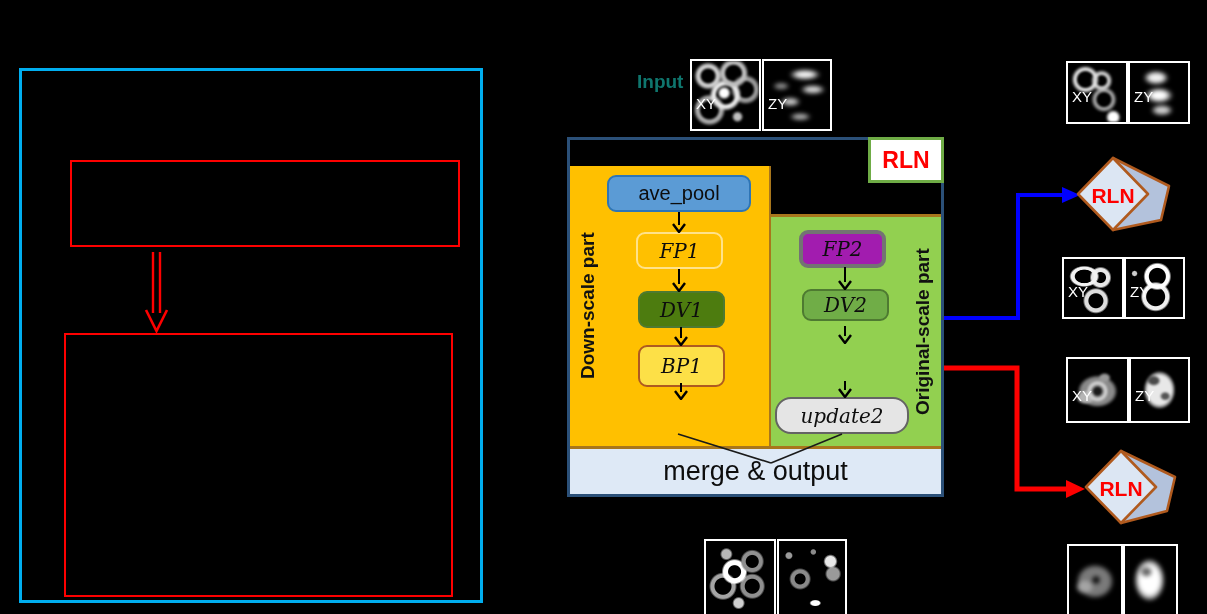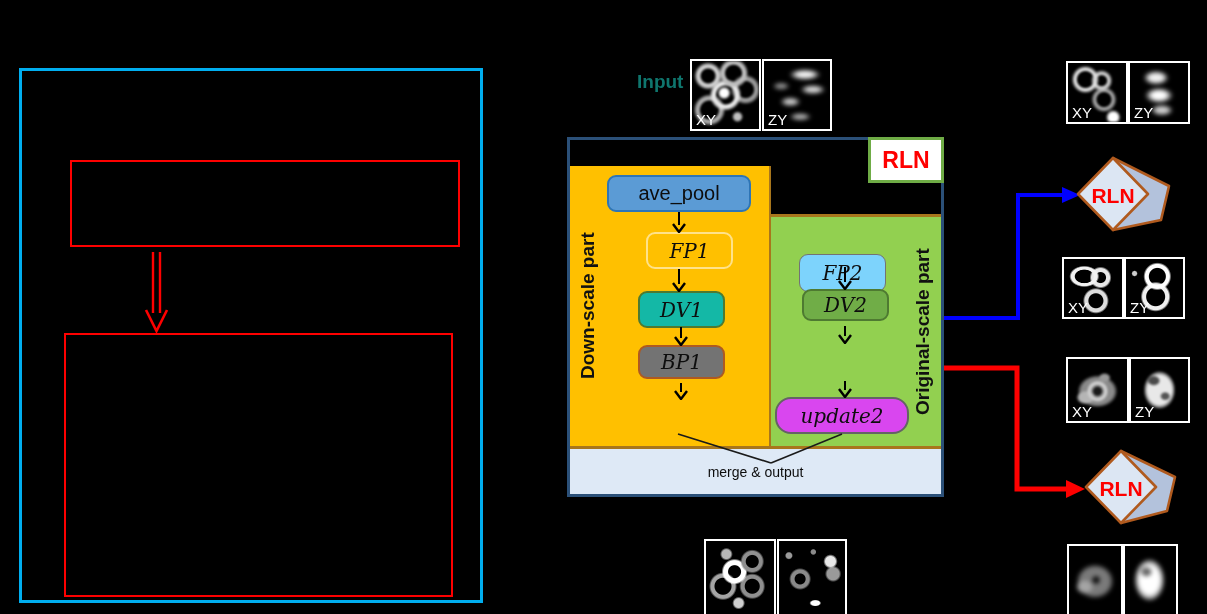--- a/index.html
+++ b/index.html
@@ -10,21 +10,21 @@
   
   .blue-box{left:19px;top:68px;width:464px;height:535px;border:3px solid #00AEEF;}
   .red-box1{left:70px;top:160px;width:390px;height:87px;border:2px solid #FE0000;}
   .red-box2{left:64px;top:333px;width:389px;height:264px;border:2px solid #FE0000;}
   .decomp-arrow{left:143px;top:251px;width:26px;height:82px;}
   .decomp-label{left:176px;top:274px;color:#FE0000;font-size:20px;font-weight:bold;}
 
   
   .micro{border:2px solid #fff;background:#000;overflow:hidden;}
   .micro-bg{position:absolute;left:0;top:0;right:0;bottom:0;}
-  .img-label{position:absolute;left:4px;bottom:1px;color:#fff;font-size:15px;font-weight:500;z-index:2;}
+  .img-label{position:absolute;left:4px;bottom:17px;color:#fff;font-size:15px;font-weight:500;z-index:2;}
 
   .p1xy{left:690px;top:59px;width:71px;height:72px;}
   .p1zy{left:762px;top:59px;width:70px;height:72px;}
   .p2xy{left:1066px;top:61px;width:62px;height:63px;}
   .p2zy{left:1128px;top:61px;width:62px;height:63px;}
   .p3xy{left:1062px;top:257px;width:62px;height:62px;}
   .p3zy{left:1124px;top:257px;width:61px;height:62px;}
   .p4xy{left:1066px;top:357px;width:63px;height:66px;}
   .p4zy{left:1129px;top:357px;width:61px;height:66px;}
   .p5xy{left:1067px;top:544px;width:56px;height:72px;}
@@ -100,39 +100,39 @@
   .diagram-outer{left:567px;top:137px;width:377px;height:360px;border:3px solid #2B5078;}
   .rln-title-box{left:868px;top:137px;width:76px;height:46px;background:#fff;border:3px solid #6FAC46;
                  display:flex;align-items:center;justify-content:center;z-index:4;}
   .rln-title{color:#FE0000;font-size:23px;font-weight:bold;}
   .panel-down{left:570px;top:166px;width:201px;height:283px;background:#FFC000;
               border-bottom:3px solid #A8761C;border-right:2px solid #A8761C;}
   .panel-orig{left:771px;top:214px;width:170px;height:235px;background:#92D050;
               border-top:3px solid #A8761C;border-bottom:3px solid #A8761C;}
   .merge-bar{left:570px;top:449px;width:371px;height:45px;background:#DEE9F6;
              display:flex;align-items:center;justify-content:center;}
-  .merge-text{color:#0d0d0d;font-size:14px;}
+  .merge-text{color:#0d0d0d;font-size:27px;}
   .vlabel{display:flex;align-items:center;justify-content:center;color:#111;
           font-size:19px;font-weight:bold;writing-mode:vertical-rl;transform:rotate(180deg);z-index:3;}
   .down-label{left:570px;top:166px;width:36px;height:280px;}
   .orig-label{left:905px;top:217px;width:36px;height:229px;}
 
   .block{display:flex;align-items:center;justify-content:center;border-radius:9px;
          color:#0d0d0d;z-index:3;}
   .blk-sans{font-size:20px;}
   .blk-math{font-family:"DejaVu Serif",serif;font-style:italic;font-size:20px;}
   .ave-pool{left:607px;top:175px;width:144px;height:37px;background:#5B9BD5;border:2px solid #2E75B6;}
-  .fp1{left:636px;top:232px;width:87px;height:37px;background:#FFC000;border:2px solid #FFE28A;margin-left:10px;}
-  .dv1{left:638px;top:291px;width:87px;height:37px;background:#14b8a6;border:2px solid #4E7A31;}
-  .bp1{left:638px;top:345px;width:87px;height:34px;background:#737373;border:2px solid #AE5A21;font-style:italic;}
+  .fp1{left:636px;top:232px;width:87px;height:37px;background:#FFC000;border:2px solid #FFE28A;}
+  .dv1{left:638px;top:291px;width:87px;height:37px;background:#4d7c0f;border:2px solid #4E7A31;}
+  .bp1{left:638px;top:345px;width:87px;height:42px;background:#fde047;border:2px solid #AE5A21;font-style:italic;}
   .upd1{left:611px;top:398px;width:133px;height:37px;background:#F4F4F4;border:2px solid #646464;border-radius:11px;}
-  .fp2{left:799px;top:230px;width:87px;height:38px;background:#7dd3fc;border:1px solid #737373;margin-top:24px;}
+  .fp2{left:799px;top:230px;width:87px;height:38px;background:#a21caf;border:4px solid #737373;}
   .dv2{left:802px;top:289px;width:87px;height:32px;background:#70AD47;border:2px solid #4E7A31;}
   .bp2{left:802px;top:343px;width:87px;height:38px;background:#ED7D31;border:2px solid #AE5A21;}
-  .upd2{left:775px;top:397px;width:134px;height:37px;background:#d946ef;border:2px solid #646464;border-radius:16px;}
+  .upd2{left:775px;top:397px;width:134px;height:37px;background:#e5e5e5;border:2px solid #646464;border-radius:16px;}
 
   .flow-arrow{z-index:3;}
   .a1{left:671px;top:212px;}  .a2{left:671px;top:269px;}
   .a3{left:673px;top:327px;}  .a4{left:673px;top:383px;}
   .a5{left:837px;top:267px;}  .a6{left:837px;top:326px;}
   .a7{left:837px;top:381px;}
 
   .overlay{left:0;top:0;width:1207px;height:614px;z-index:5;pointer-events:none;}
   .cube-label{z-index:6;width:60px;text-align:center;color:#FE0000;font-size:21px;font-weight:bold;}
   .cube-label-top{left:1083px;top:184px;}

